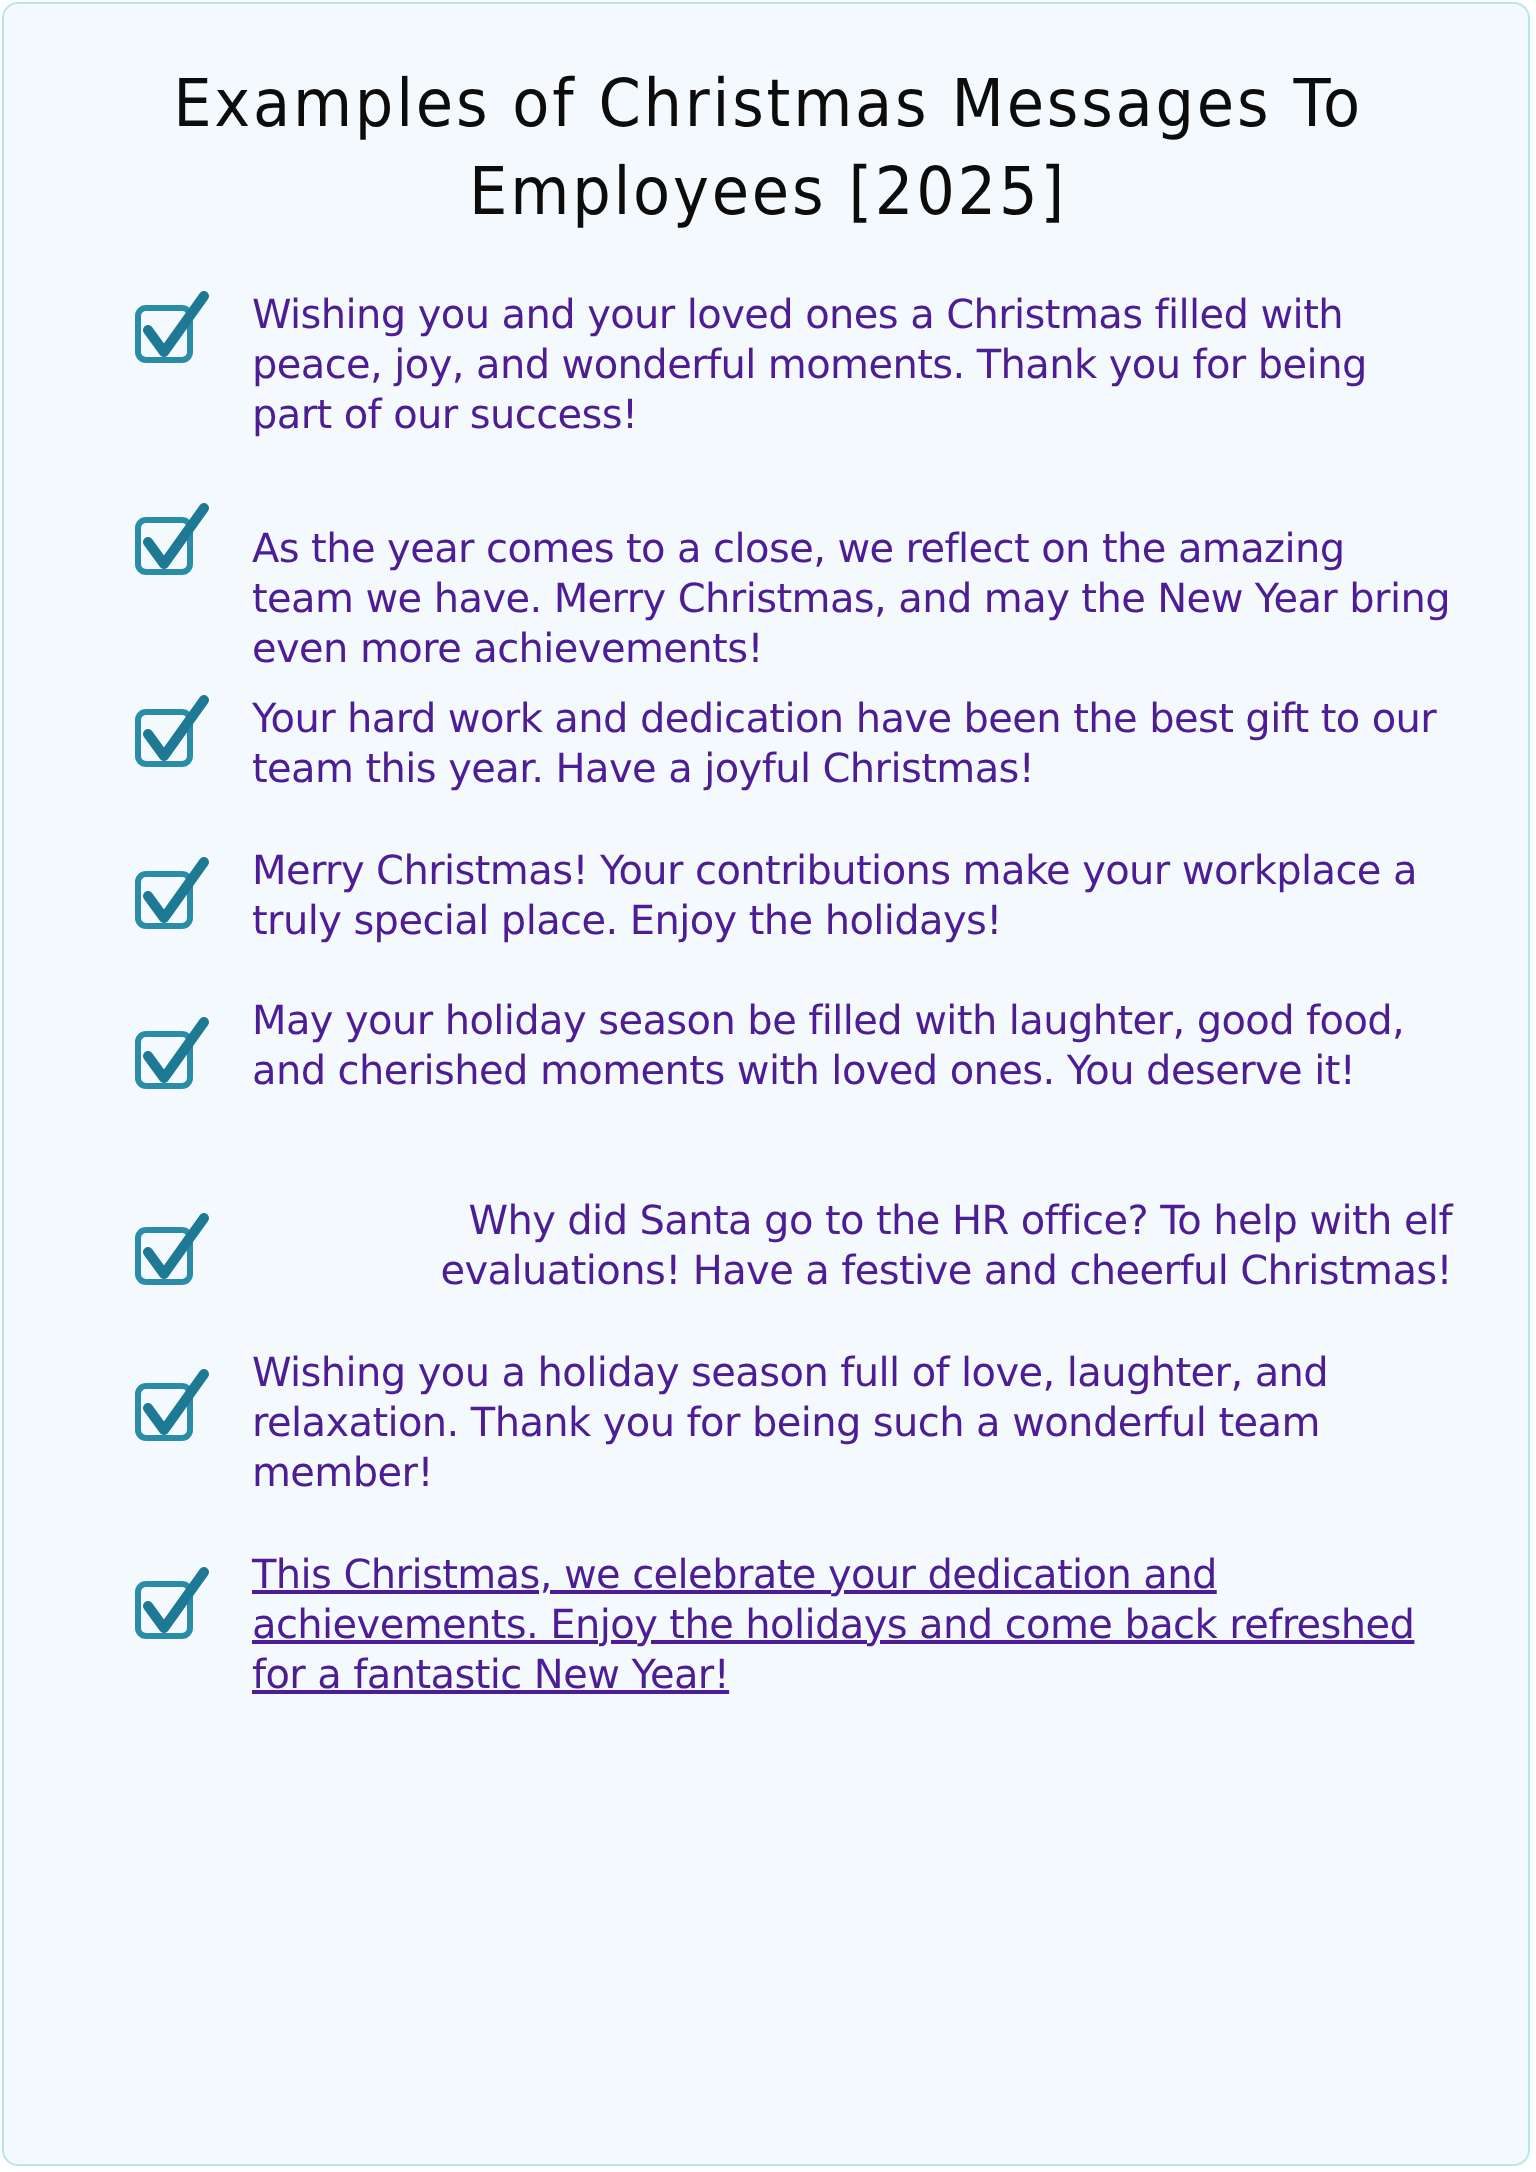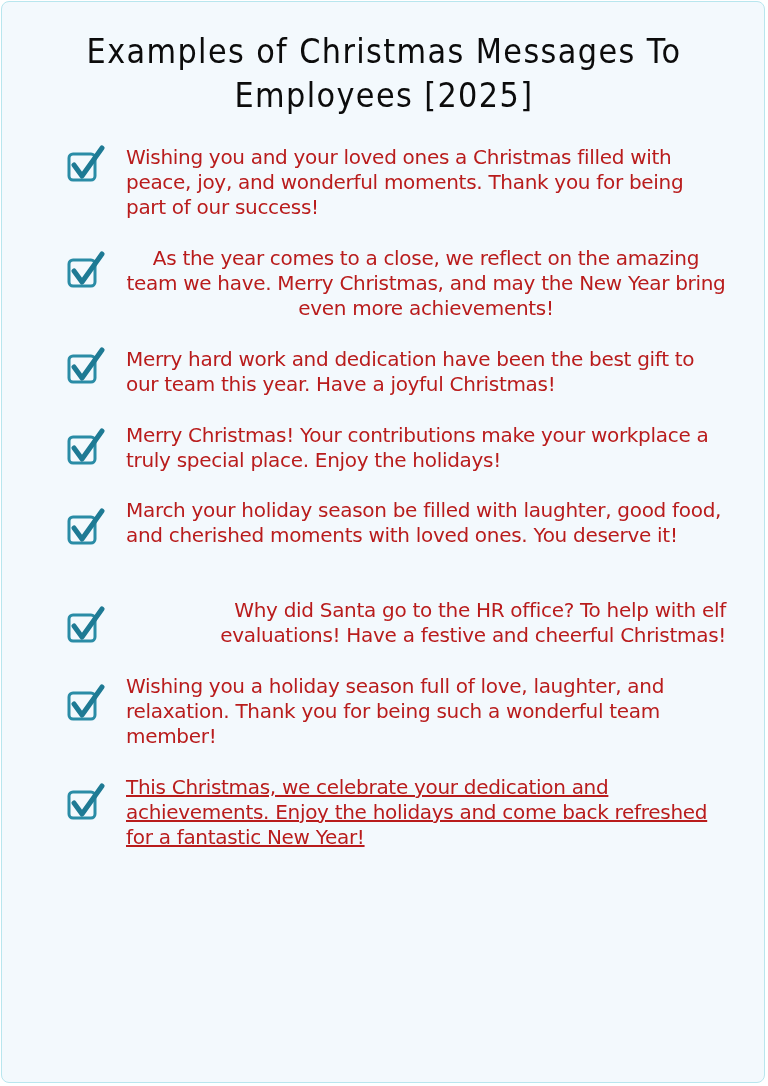--- a/index.html
+++ b/index.html
@@ -10,21 +10,21 @@
   }
   .title {
     position:absolute; left:0; top:30px; width:768px; text-align:center;
     font-family:"DejaVu Sans", sans-serif; font-size:33px; line-height:44px;
     color:#0c0c0c; letter-spacing:1.5px; transform:scaleX(0.92); transform-origin:center;
   }
   .item { position:absolute; left:66px; width:660px; }
   .check { position:absolute; left:0; width:40px; height:40px; }
   .text {
     position:absolute; left:60px; width:600px;
-    font-family:"DejaVu Sans", sans-serif; font-size:20px; line-height:25px; color:#b91c1c;
+    font-family:"DejaVu Sans", sans-serif; font-size:20px; line-height:25px; color:#4c1d95;
     letter-spacing:-0.3px;
   }
 </style>
 </head>
 <body>
 
 <div class="card"></div>
 
 <div class="title">
   <div>Examples of Christmas Messages To</div>
@@ -38,45 +38,45 @@
       <path d="M8 20 L16 31 L36 3" fill="none" stroke="#1e7a94" stroke-width="5" stroke-linecap="round" stroke-linejoin="round"></path>
     </svg>
     <div class="text" style="top:0;">Wishing you and your loved ones a Christmas filled with peace, joy, and wonderful moments. Thank you for being part of our success!</div>
   </div>
 
   <div class="item" style="top:246px;">
     <svg class="check" style="top:5px;" viewBox="0 0 40 40">
       <rect x="3" y="9" width="26" height="26" rx="4" fill="none" stroke="#2a8ca6" stroke-width="3"></rect>
       <path d="M8 20 L16 31 L36 3" fill="none" stroke="#1e7a94" stroke-width="5" stroke-linecap="round" stroke-linejoin="round"></path>
     </svg>
-    <div class="text" style="top:0;text-align:center;">As the year comes to a close, we reflect on the amazing team we have. Merry Christmas, and may the New Year bring even more achievements!</div>
+    <div class="text" style="top:16px;">As the year comes to a close, we reflect on the amazing team we have. Merry Christmas, and may the New Year bring even more achievements!</div>
   </div>
 
   <div class="item" style="top:347px;">
     <svg class="check" style="top:0;" viewBox="0 0 40 40">
       <rect x="3" y="9" width="26" height="26" rx="4" fill="none" stroke="#2a8ca6" stroke-width="3"></rect>
       <path d="M8 20 L16 31 L36 3" fill="none" stroke="#1e7a94" stroke-width="5" stroke-linecap="round" stroke-linejoin="round"></path>
     </svg>
-    <div class="text" style="top:0;">Merry hard work and dedication have been the best gift to our team this year. Have a joyful Christmas!</div>
+    <div class="text" style="top:0;">Your hard work and dedication have been the best gift to our team this year. Have a joyful Christmas!</div>
   </div>
 
   <div class="item" style="top:423px;">
     <svg class="check" style="top:5px;" viewBox="0 0 40 40">
       <rect x="3" y="9" width="26" height="26" rx="4" fill="none" stroke="#2a8ca6" stroke-width="3"></rect>
       <path d="M8 20 L16 31 L36 3" fill="none" stroke="#1e7a94" stroke-width="5" stroke-linecap="round" stroke-linejoin="round"></path>
     </svg>
     <div class="text" style="top:0;">Merry Christmas! Your contributions make your workplace a truly special place. Enjoy the holidays!</div>
   </div>
 
   <div class="item" style="top:498px;">
     <svg class="check" style="top:10px;" viewBox="0 0 40 40">
       <rect x="3" y="9" width="26" height="26" rx="4" fill="none" stroke="#2a8ca6" stroke-width="3"></rect>
       <path d="M8 20 L16 31 L36 3" fill="none" stroke="#1e7a94" stroke-width="5" stroke-linecap="round" stroke-linejoin="round"></path>
     </svg>
-    <div class="text" style="top:0;">March your holiday season be filled with laughter, good food, and cherished moments with loved ones. You deserve it!</div>
+    <div class="text" style="top:0;">May your holiday season be filled with laughter, good food, and cherished moments with loved ones. You deserve it!</div>
   </div>
 
   <div class="item" style="top:598px;">
     <svg class="check" style="top:8px;" viewBox="0 0 40 40">
       <rect x="3" y="9" width="26" height="26" rx="4" fill="none" stroke="#2a8ca6" stroke-width="3"></rect>
       <path d="M8 20 L16 31 L36 3" fill="none" stroke="#1e7a94" stroke-width="5" stroke-linecap="round" stroke-linejoin="round"></path>
     </svg>
     <div class="text" style="top:0;text-align:right;">Why did Santa go to the HR office? To help with elf evaluations! Have a festive and cheerful Christmas!</div>
   </div>
 

